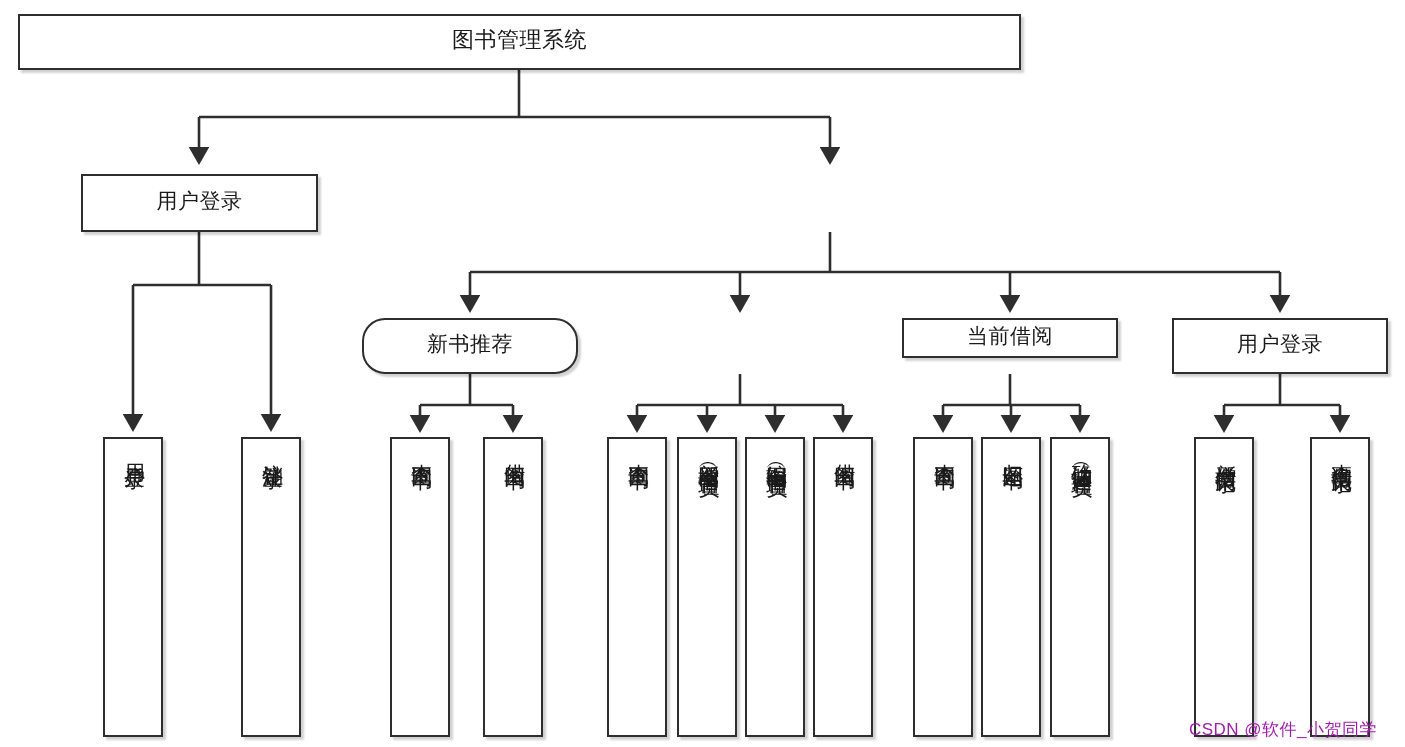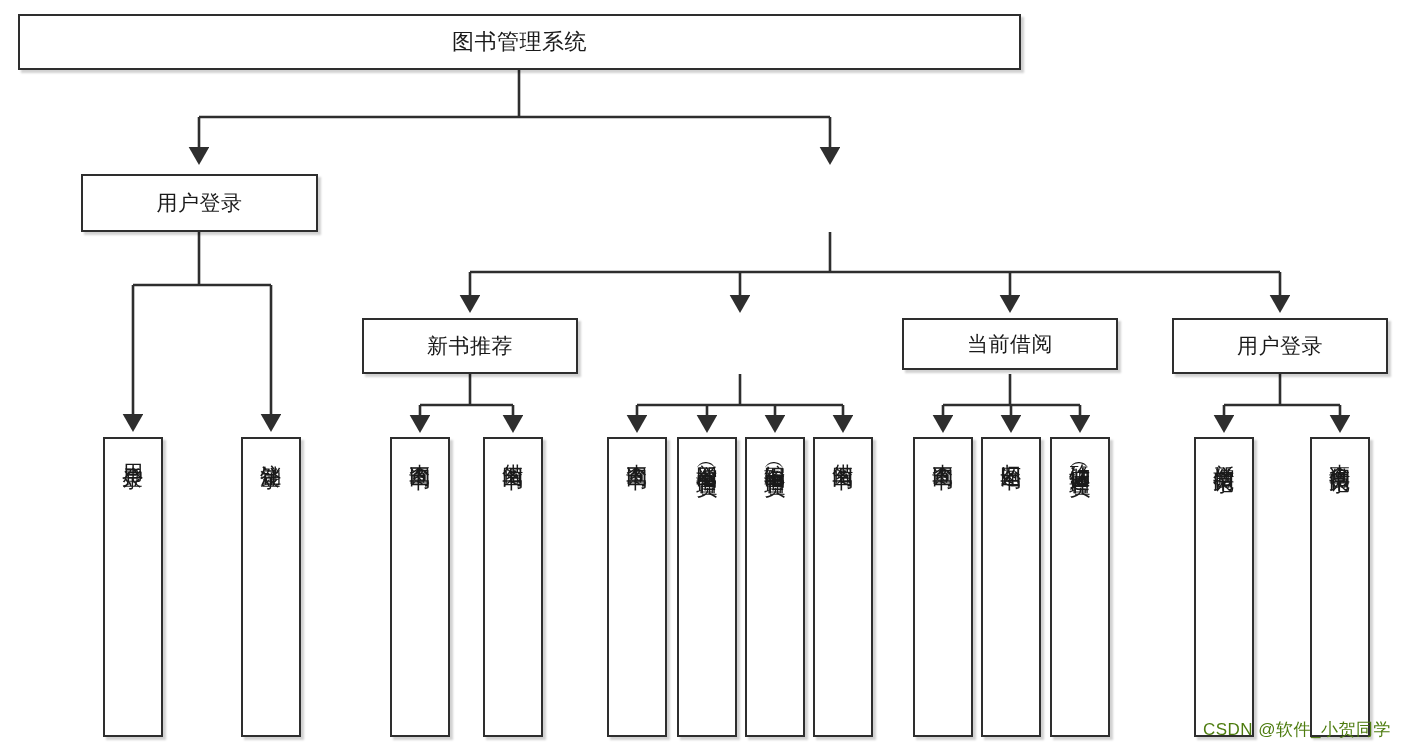--- a/index.html
+++ b/index.html
@@ -28,20 +28,21 @@
   .node {
     position: absolute;
     box-sizing: border-box;
     background: #ffffff;
     border: 2px solid #2e2e2e;
     box-shadow: 3px 3px 2px rgba(0,0,0,0.18);
     display: flex;
     align-items: center;
     justify-content: center;
     color: #1a1a1a;
+    font-family: Liberation Mono, monospace;
   }
   .node .label {
     display: block;
     text-align: center;
     line-height: 1.18;
     letter-spacing: 0.5px;
   }
   
   .node.horiz .label {
     writing-mode: horizontal-tb;
@@ -58,24 +59,24 @@
   .node.vert .label {
     writing-mode: vertical-rl;
     text-orientation: upright;
     font-size: 21px;
     line-height: 1.22;
     letter-spacing: 2px;
     white-space: nowrap;
   }
   #watermark {
     position: absolute;
-    right: 14px;
+    right: 28px;
     bottom: 6px;
     font-size: 17px;
-    color: #4d7c0f;
+    color: #a21caf;
     letter-spacing: 0.5px;
     white-space: nowrap;
     pointer-events: none;
   }
 </style>
 </head>
 <body>
 
 <div id="canvas">
 
@@ -131,26 +132,26 @@
 
   <div class="node horiz root" style="left:18px; top:14px; width:1003px; height:56px;">
     <span class="label">图书管理系统</span>
   </div>
 
   <div class="node horiz" style="left:81px; top:174px; width:237px; height:58px;">
     <span class="label">用户登录</span>
   </div>
 
 
-  <div class="node horiz" style="left:362px; top:318px; width:216px; height:56px;">
+  <div class="node horiz" style="left:362px; top:318px; width:216px; height:56px;border-radius:23px;">
     <span class="label">新书推荐</span>
   </div>
 
 
-  <div class="node horiz" style="left:902px; top:318px; width:216px; height:52px;">
+  <div class="node horiz" style="left:902px; top:318px; width:216px; height:40px;">
     <span class="label">当前借阅</span>
   </div>
 
   <div class="node horiz" style="left:1172px; top:318px; width:216px; height:56px;">
     <span class="label">用户登录</span>
   </div>
 
   <div class="node vert" style="left:103px; top:437px; width:60px; height:300px;">
     <span class="label">用户登录</span>
   </div>

